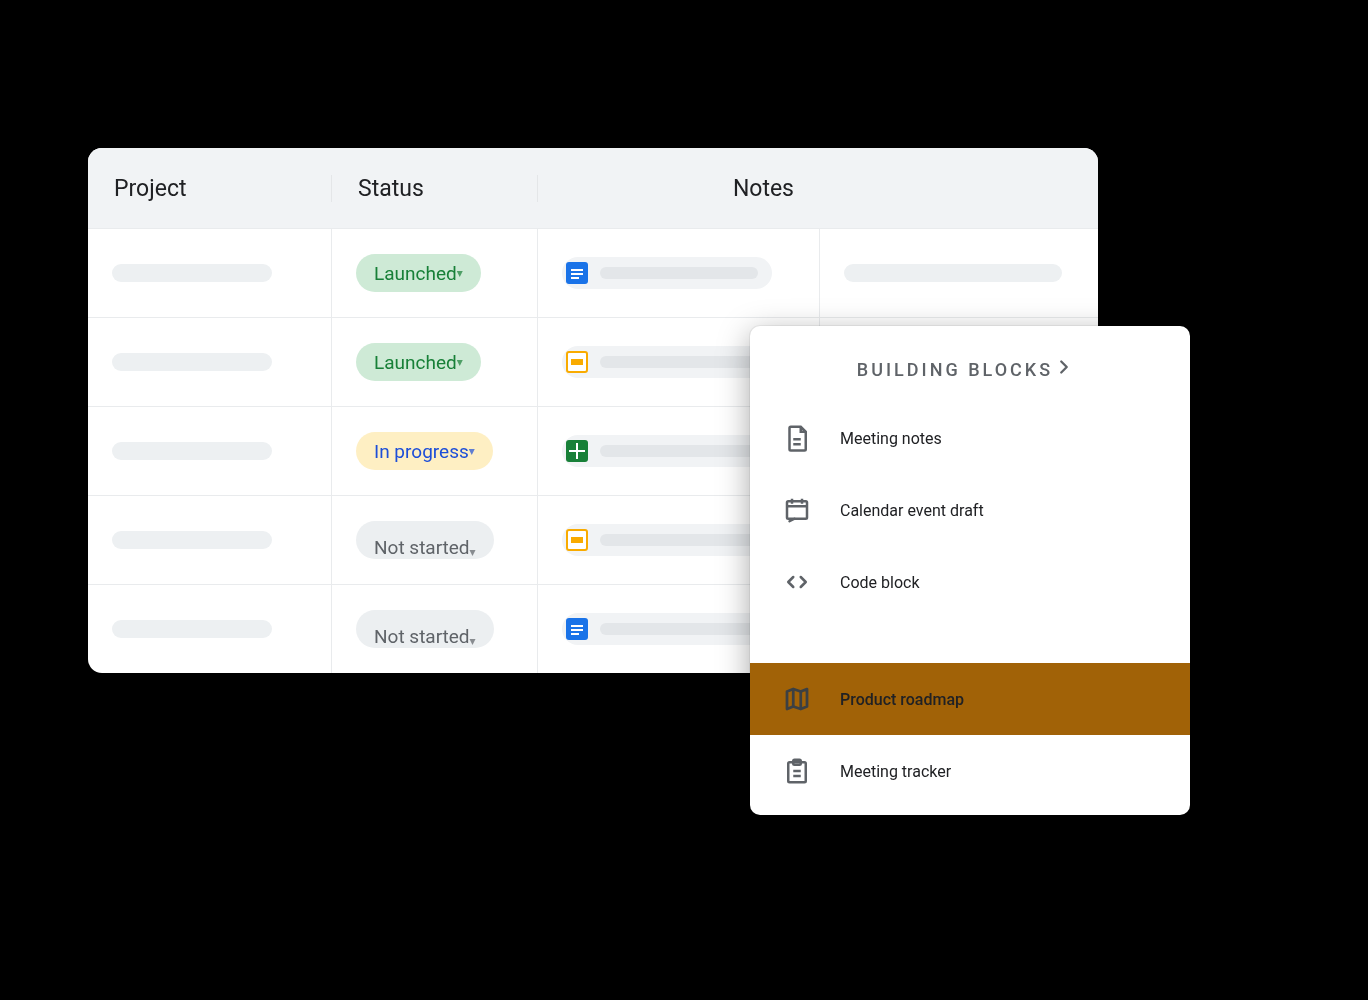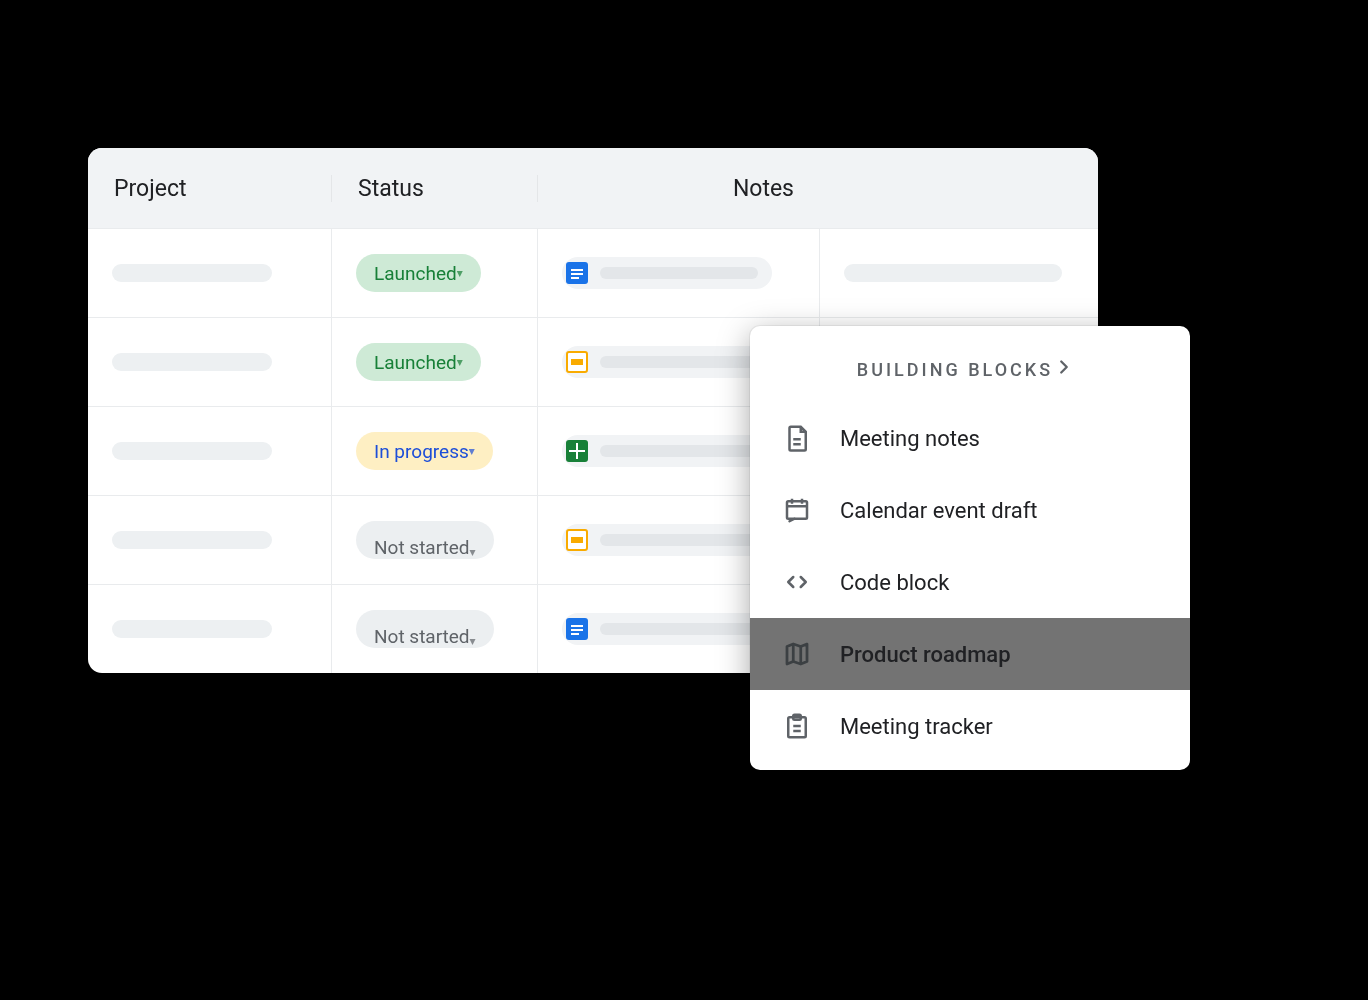--- a/index.html
+++ b/index.html
@@ -131,24 +131,24 @@
     font-weight: 500;
   }
   .chev-right svg { width: 22px; height: 22px; stroke: #5f6368; }
   .menu-item {
     display: flex;
     align-items: center;
     gap: 28px;
     padding: 0 28px 0 32px;
     height: 72px;
     cursor: pointer;
-    font-size: 22px;
+    font-size: 16px;
     color: #202124;
   }
-  .menu-item.highlight { background: #737373; font-weight: 500; }
+  .menu-item.highlight { background: #a16207; font-weight: 500; margin-top: 45px; }
   .mi-icon { width: 30px; height: 30px; display:flex; align-items:center; justify-content:center; color:#5f6368; }
   .mi-icon svg { width: 30px; height: 30px; stroke: #5f6368; fill: none; stroke-width: 2; }
   .mi-icon.roadmap svg { stroke: #3c4043; stroke-width: 2.2; }
 </style>
 </head>
 <body>
 
 <div class="table-card">
   <div class="thead-row">
     <div class="th">Project</div>

